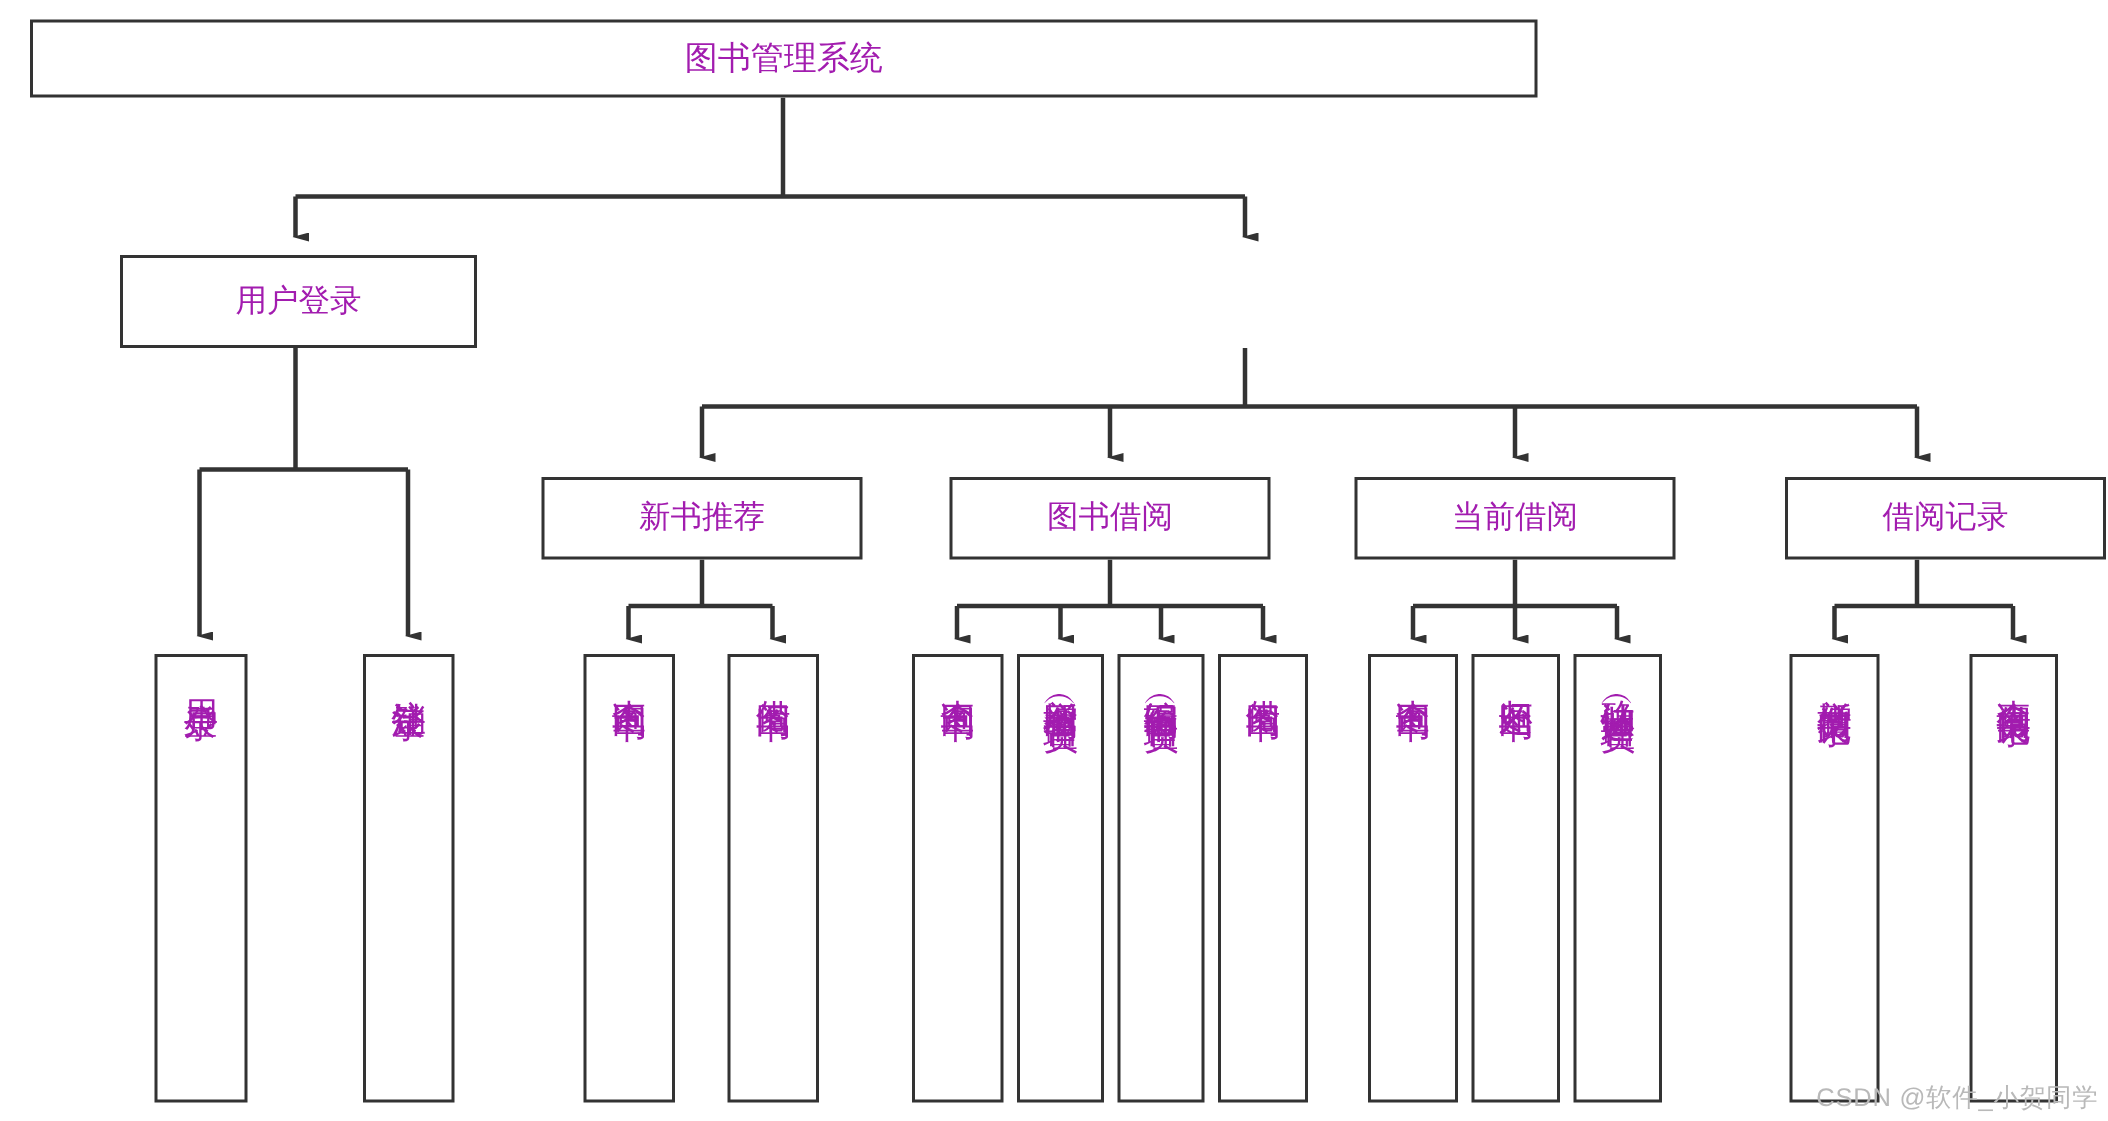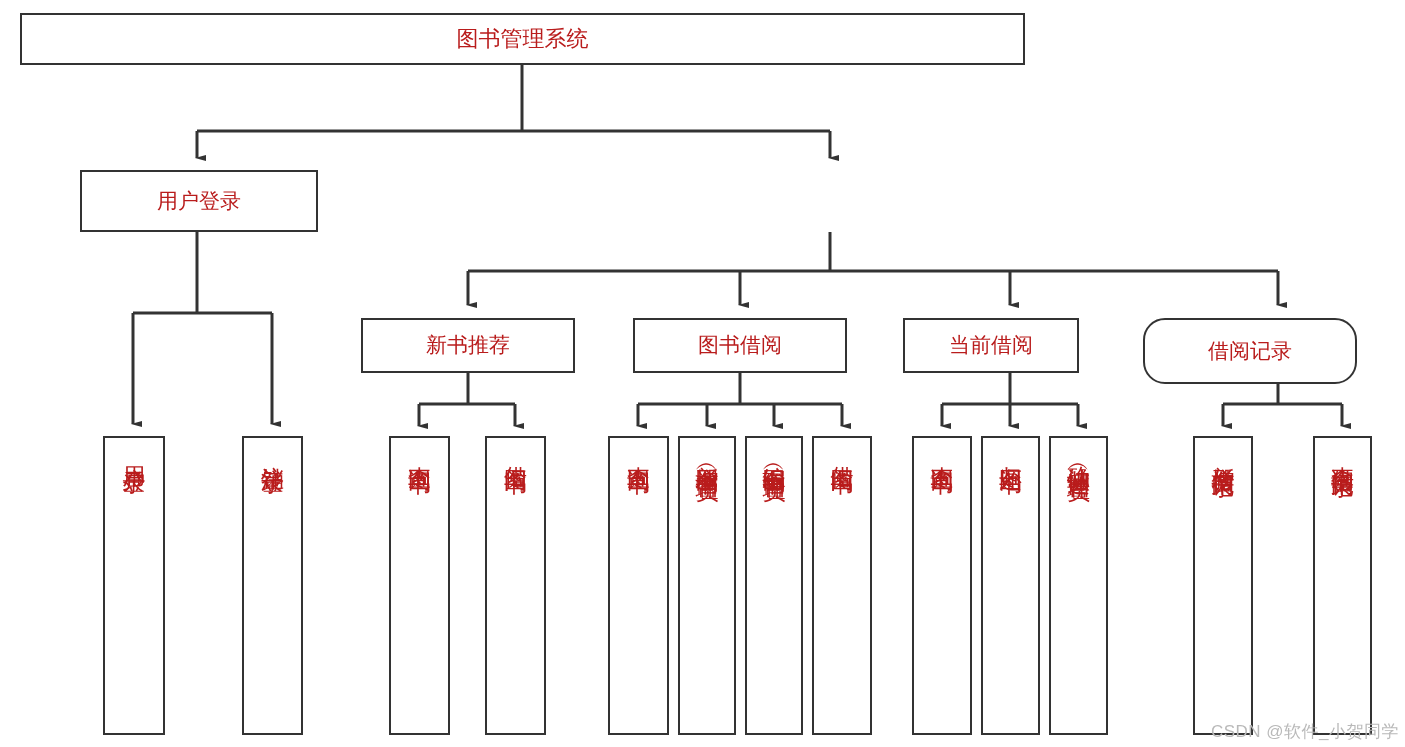--- a/index.html
+++ b/index.html
@@ -20,21 +20,21 @@
     pointer-events:none;
   }
   .node{
     position:absolute;
     box-sizing:border-box;
     background:#ffffff;
     border:2px solid #333333;
     display:flex;
     align-items:center;
     justify-content:center;
-    color:#b91c1c;
+    color:#a21caf;
     z-index:2;
   }
   .node .lbl{
     display:block;
     text-align:center;
     line-height:1.18;
     white-space:nowrap;
   }
   
   .h-node .lbl{
@@ -127,24 +127,24 @@
   <div class="node h-node" style="left:80px;top:170px;width:238px;height:62px;">
     <span class="lbl">用户登录</span>
   </div>
 
   <div class="node h-node" style="left:633px;top:318px;width:214px;height:55px;">
     <span class="lbl">图书借阅</span>
   </div>
   <div class="node h-node" style="left:361px;top:318px;width:214px;height:55px;">
     <span class="lbl">新书推荐</span>
   </div>
-  <div class="node h-node" style="left:903px;top:318px;width:176px;height:55px;">
+  <div class="node h-node" style="left:903px;top:318px;width:214px;height:55px;">
     <span class="lbl">当前借阅</span>
   </div>
-  <div class="node h-node" style="left:1143px;top:318px;width:214px;height:66px;border-radius:22px;">
+  <div class="node h-node" style="left:1190px;top:318px;width:214px;height:55px;">
     <span class="lbl">借阅记录</span>
   </div>
 
   <div class="node v-node" style="left:103px;top:436px;width:62px;height:299px;">
     <span class="lbl">用户登录</span>
   </div>
   <div class="node v-node" style="left:242px;top:436px;width:61px;height:299px;">
     <span class="lbl">注销登录</span>
   </div>
 

